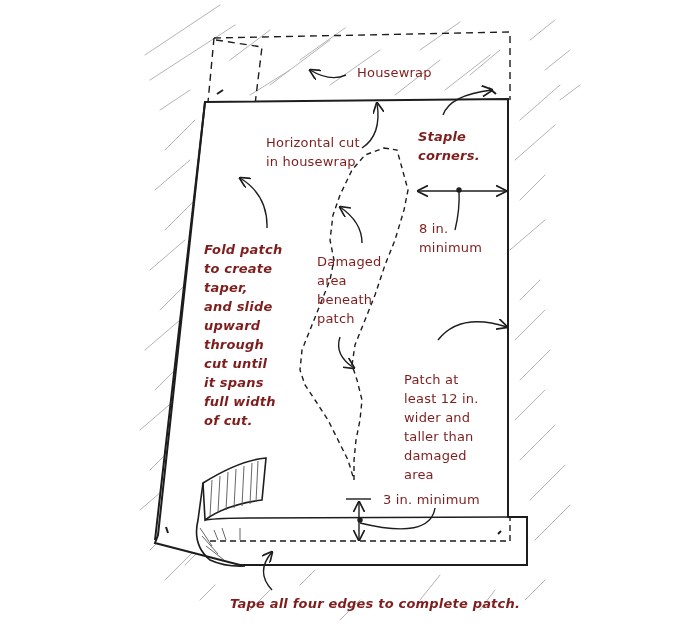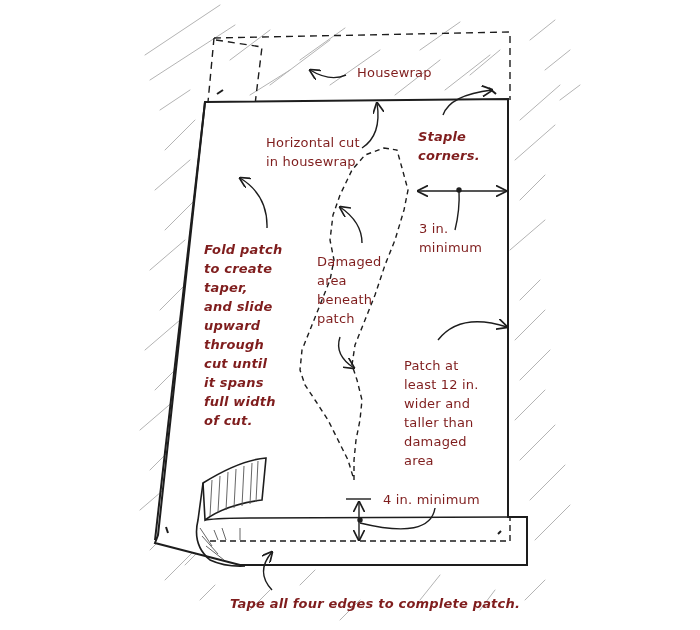--- a/index.html
+++ b/index.html
@@ -142,36 +142,36 @@
     <path d="M166 527 L168 533"></path>
     <path d="M498 534 L501 531"></path>
   </g>
 </svg>
 
 <div class="lbl" style="left:357px; top:63px;">Housewrap</div>
 <div class="lbl" style="left:266px; top:133px;">Horizontal cut
 in housewrap</div>
 <div class="lbl it" style="left:418px; top:127px;">Staple
 corners.</div>
-<div class="lbl" style="left:419px; top:219px;">3 in.
+<div class="lbl" style="left:419px; top:219px;">8 in.
 minimum</div>
 <div class="lbl it" style="left:204px; top:240px;">Fold patch
 to create
 taper,
 and slide
 upward
 through
 cut until
 it spans
 full width
 of cut.</div>
 <div class="lbl" style="left:317px; top:252px;">Damaged
 area
 beneath
 patch</div>
-<div class="lbl" style="left:404px; top:356px;">Patch at
+<div class="lbl" style="left:404px; top:370px;">Patch at
 least 12 in.
 wider and
 taller than
 damaged
 area</div>
-<div class="lbl" style="left:383px; top:490px;">4 in. minimum</div>
+<div class="lbl" style="left:383px; top:490px;">3 in. minimum</div>
 <div class="lbl it" style="left:190px; top:594px;margin-left:40px;">Tape all four edges to complete patch.</div>
 
 </body></html>

